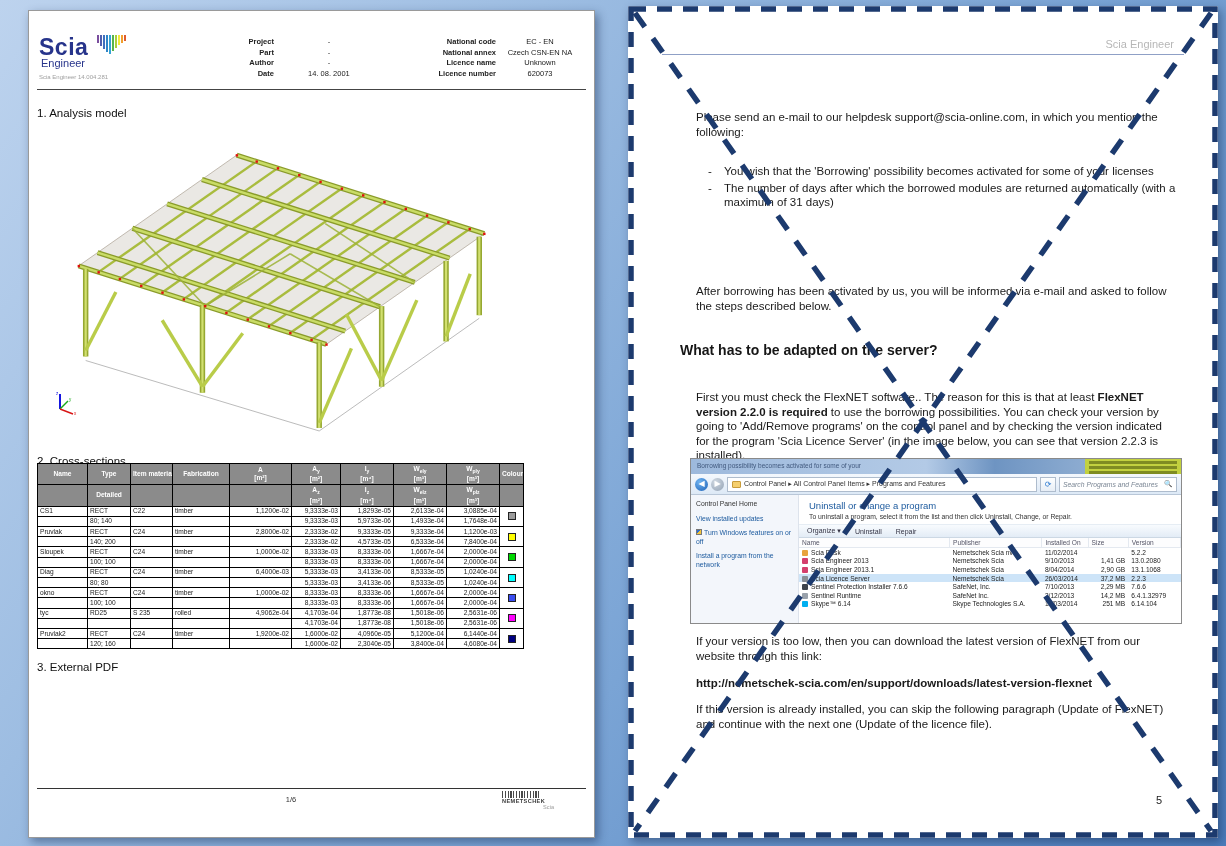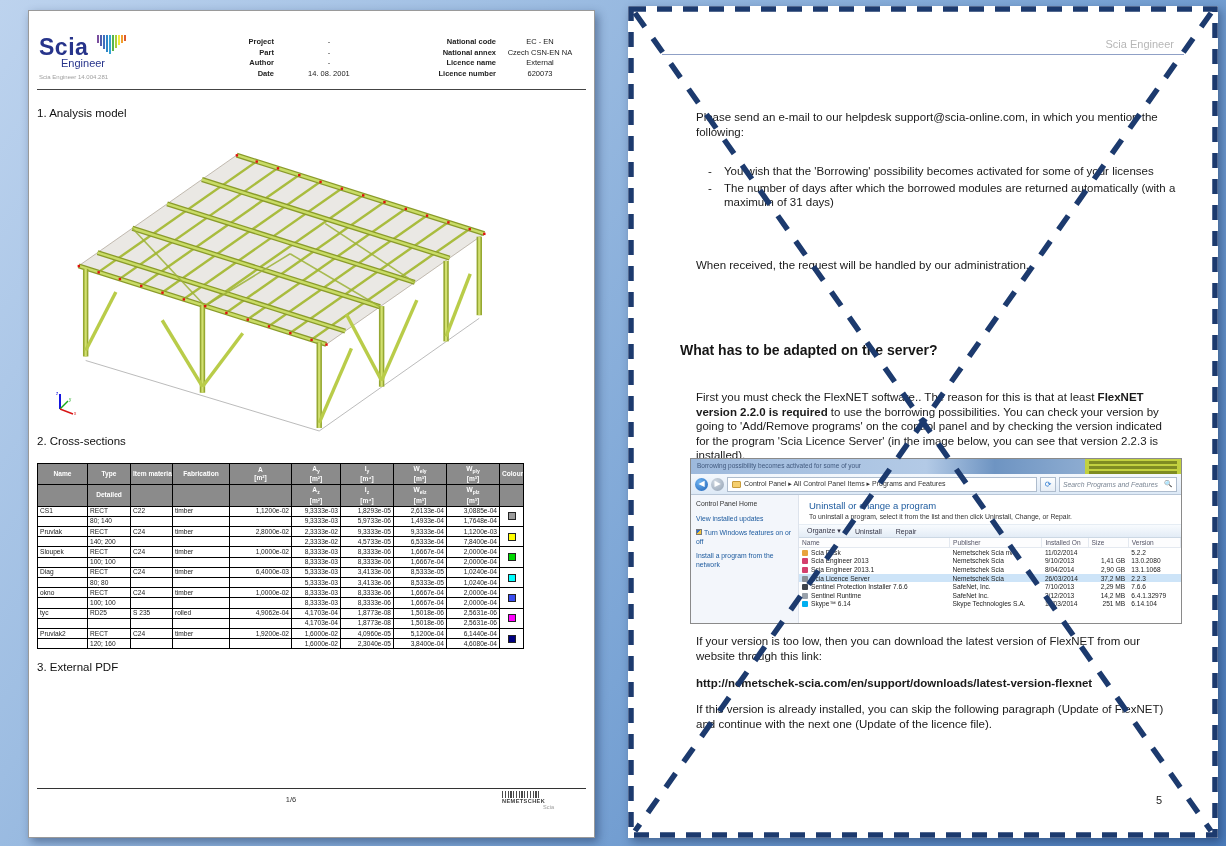--- a/index.html
+++ b/index.html
@@ -9,21 +9,21 @@
     background:linear-gradient(125deg,#bdd3ee 0%,#9dbde2 30%,#7aa4d5 60%,#4c7dbc 100%);
     position:relative; color:#1a1a1a;
   }
   .page { position:absolute; background:#fff; box-shadow:3px 4px 9px rgba(15,35,75,.45);padding-left:41px; }
 
   
   #left-page { left:28px; top:10px; width:567px; height:828px; border:1px solid #9a9a9a; }
   .lp-header { position:absolute; top:26px; left:10px; right:10px; display:flex; font-size:7.5px; }
   .logo-block { width:150px; position:relative; }
   .logo-scia { font-size:23px; font-weight:bold; color:#27348b; letter-spacing:.5px; line-height:20px; }
-  .logo-eng  { font-size:11px; color:#27348b; margin-left:22px; }
+  .logo-eng  { font-size:11px; color:#27348b; margin-left:2px; }
   .logo-ver  { font-size:6px; color:#a0a0a0; margin-top:5px; }
   .logo-fan { position:absolute; left:58px; top:-2px; display:flex; align-items:flex-start; gap:1px; }
   .logo-fan i { display:block; width:2px; }
   .fld { display:flex; line-height:10.5px; }
   .hdr-left { width:180px; margin-left:30px; }
   .hdr-left .fl { width:62px; text-align:right; font-weight:bold; color:#222; }
   .hdr-left .fv { width:110px; text-align:center; }
   .hdr-right { margin-left:auto; width:210px; }
   .hdr-right .fl { flex:1; text-align:right; font-weight:bold; color:#222; }
   .hdr-right .fv { width:88px; text-align:center; }
@@ -149,21 +149,21 @@
         <div class="fld">
           <span class="fl">National code</span>
           <span class="fv">EC - EN</span>
         </div>
         <div class="fld">
           <span class="fl">National annex</span>
           <span class="fv">Czech CSN-EN NA</span>
         </div>
         <div class="fld">
           <span class="fl">Licence name</span>
-          <span class="fv">External</span>
+          <span class="fv">Unknown</span>
         </div>
         <div class="fld">
           <span class="fl">Licence number</span>
           <span class="fv">620073</span>
         </div>
       </div>
   </div>
   <div class="lp-rule"></div>
 
   <div class="lp-h1" style="top:96px">1. Analysis model</div>
@@ -277,21 +277,21 @@
     <svg width="26" height="26" viewBox="0 0 26 26">
       <line x1="7" y1="20" x2="7" y2="5" stroke="#1515e0" stroke-width="2"></line>
       <line x1="7" y1="20" x2="15" y2="12" stroke="#18a818" stroke-width="1.4"></line>
       <line x1="7" y1="20" x2="20" y2="25" stroke="#d81414" stroke-width="1.4"></line>
       <text x="3" y="6" font-size="4.5" fill="#1515e0">z</text>
       <text x="16" y="12" font-size="4.5" fill="#18a818">y</text>
       <text x="21" y="25.5" font-size="4.5" fill="#d81414">x</text>
     </svg>
   </div>
 
-  <div class="lp-h1" style="top:424px">2. Cross-sections</div>
+  <div class="lp-h1" style="top:444px">2. Cross-sections</div>
 
   <table id="cs-table">
     <colgroup>
       <col style="width:50px">
         <col style="width:43px">
         <col style="width:42px">
         <col style="width:57px">
       <col style="width:62px">
         <col style="width:49px">
         <col style="width:53px">
@@ -583,21 +583,21 @@
   <div class="rp-brand">Scia Engineer</div>
   <div class="rp-line"></div>
 
   <div class="rp-p" style="top:104px">Please send an e-mail to our helpdesk support@scia-online.com, in which you mention the following:</div>
 
   <div class="rp-bullets">
       <div class="bl-item">You wish that the 'Borrowing' possibility becomes activated for some of your licenses</div>
       <div class="bl-item">The number of days after which the borrowed modules are returned automatically (with a maximum of 31 days)</div>
     </div>
 
-  <div class="rp-p" style="top:252px">When received, the request will be handled by our administration.</div>
+  <div class="rp-p" style="top:278px">After borrowing has been activated by us, you will be informed via e-mail and asked to follow the steps described below.</div>
 
   <div class="rp-h1" style="top:336px">What has to be adapted on the server?</div>
   <div class="rp-p" style="top:384px"><span>First you must check the FlexNET software.. The reason for this is that at least </span><span style="font-weight: bold;">FlexNET version 2.2.0 is required</span><span> to use the borrowing possibilities. You can check your version by going to 'Add/Remove programs' on the control panel and by checking the version indicated for the program 'Scia Licence Server' (in the image below, you can see that version 2.2.3 is installed).</span></div>
 
   <div id="shot">
     <div class="shot-top">
       <span class="blur-l">Borrowing possibility becomes activated for some of your</span>
       <span class="green">
           <i></i>
           <i></i>

